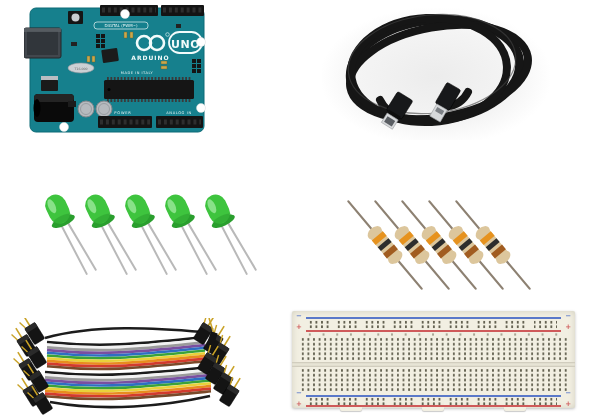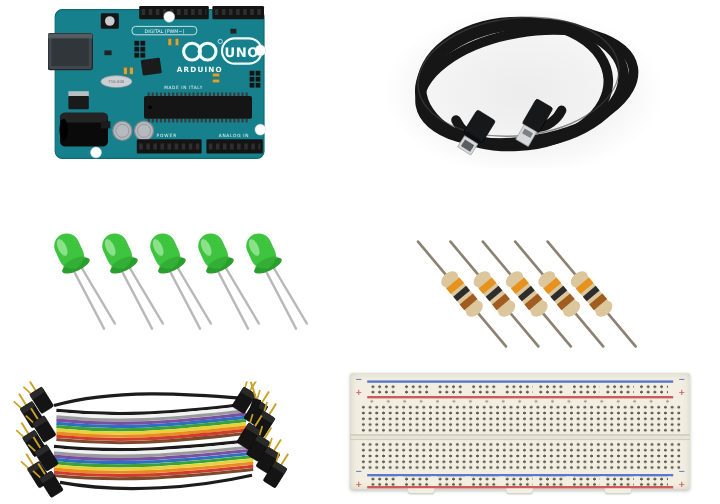--- a/index.html
+++ b/index.html
@@ -2,21 +2,21 @@
 <html style="--page-bg: #ffffff; --ard-teal: #16808d; --ard-edge: #0d6b76; --led-green: #3ec43e; --led-dark: #2a9e2e; --led-hi: #9ce89c; --lead: #b9b9b9; --r-body: #dcc69c; --r-band1: #e6921e; --r-band2: #2d2d2d; --r-band3: #a15c20; --r-lead: #8d8172; --gold: #c9a227; --cable: #161616; --wire-black: #1c1c1c; --bb-body: #f2efe2; --bb-hole: #62604f; --bb-blue: #5b79c9; --bb-red: #cf5a5a;"><head>
 <meta charset="utf-8">
 <style>
   html,body{margin:0;padding:0;}
   .stage{position:relative;width:600px;height:420px;background:var(--page-bg,#fff);overflow:hidden;
          font-family:"DejaVu Sans",sans-serif;}
   figure{margin:0;padding:0;position:absolute;}
   svg{display:block;}
   svg text{font-family:"DejaVu Sans",sans-serif;}
 
-  .cell-arduino{left:40px;top:4px;width:184px;height:132px;}
+  .cell-arduino{left:24px;top:4px;width:184px;height:132px;}
   .cell-usb{left:322px;top:8px;width:228px;height:132px;
             background:radial-gradient(ellipse at 50% 52%, #ececec 0%, #f4f4f4 48%, #ffffff 72%);}
   .cell-leds{left:30px;top:168px;width:230px;height:128px;}
   .cell-resistors{left:345px;top:193px;width:230px;height:105px;}
   .cell-jumpers{left:5px;top:318px;width:265px;height:98px;}
 
   
   .breadboard{position:absolute;left:292px;top:311px;width:283px;height:97px;
     background:var(--bb-body,#f2efe2);border-radius:2px;
     box-shadow:0 1px 3px rgba(0,0,0,.25), inset 0 0 6px rgba(120,115,90,.25);}

